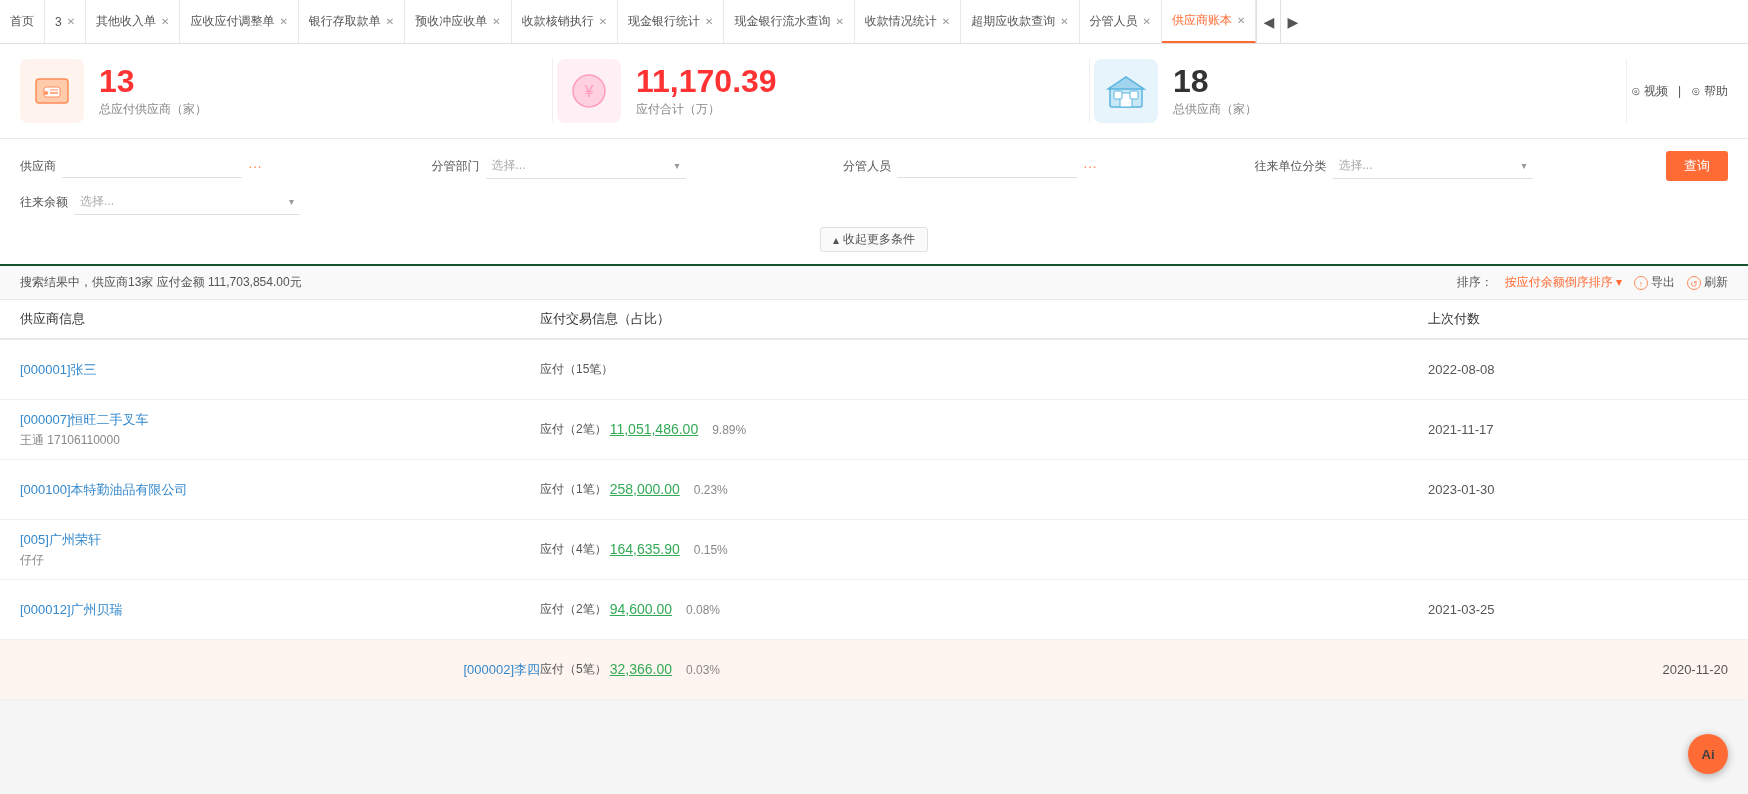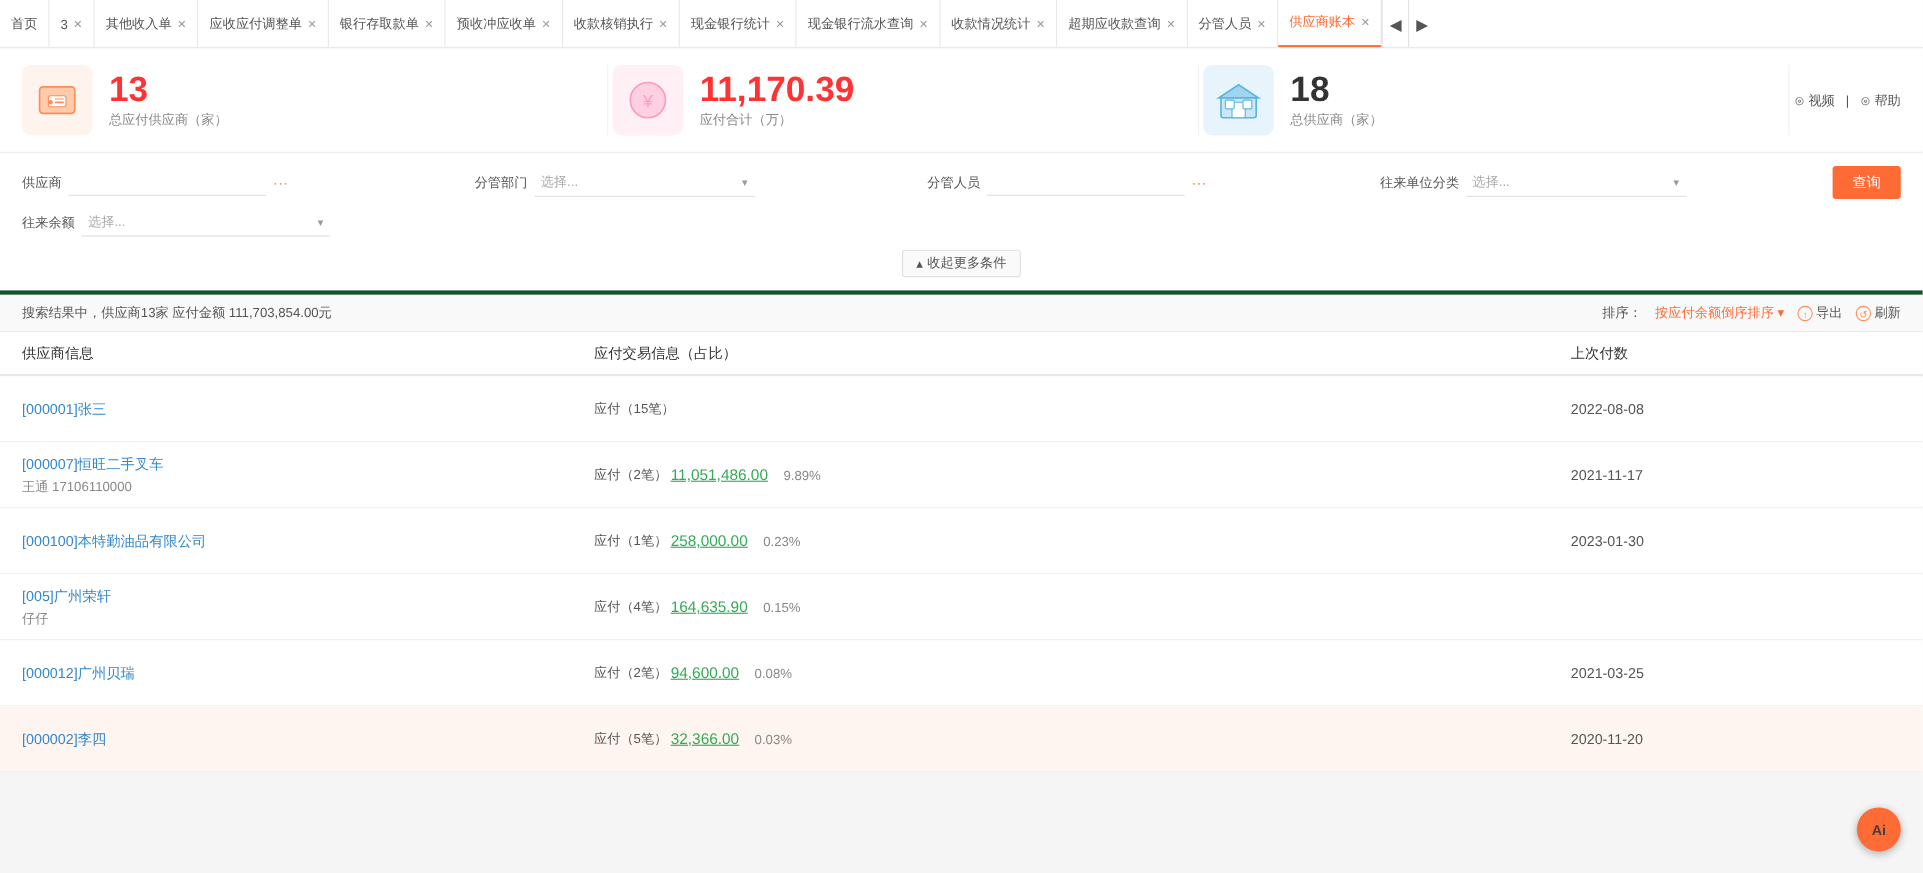--- a/index.html
+++ b/index.html
@@ -38,21 +38,21 @@
     .stat-value { font-size: 32px; font-weight: bold; color: #ff3333; line-height: 1; }
     .stat-label { font-size: 12px; color: #888; margin-top: 4px; }
     .top-right-links {
       margin-left: auto; display: flex; align-items: center; gap: 10px; font-size: 12px; color: #555; flex-shrink: 0;
     }
     .top-right-links span { cursor: pointer; color: #555; }
     .divider-v { color: #ccc; }
 
     
     .filter-area {
-      background: #fff; padding: 12px 20px 8px; border-bottom: 4px solid #14532d;
+      background: #fff; padding: 12px 20px 8px; border-bottom: 2px solid #14532d;
     }
     .filter-row { display: flex; align-items: center; gap: 10px; margin-bottom: 8px; flex-wrap: wrap; }
     .filter-item {
       display: flex; align-items: center; gap: 6px; flex: 1; min-width: 200px;
     }
     .filter-label { font-size: 12px; color: #555; white-space: nowrap; flex-shrink: 0; }
     .filter-input {
       flex: 1; border: none; border-bottom: 1px solid #e0e0e0; padding: 4px 6px;
       font-size: 12px; color: #555; outline: none; background: transparent; min-width: 0;
     }
@@ -96,21 +96,21 @@
     .table-header {
       display: grid; grid-template-columns: 520px 1fr 300px;
       padding: 10px 20px; border-bottom: 2px solid #e8e8e8;
       font-size: 13px; color: #333; font-weight: 500;
     }
     .table-row {
       display: grid; grid-template-columns: 520px 1fr 300px;
       padding: 10px 20px; border-bottom: 1px solid #f0f0f0;
       align-items: center; min-height: 60px;
     }
-    .table-row.highlighted { background: #fff5f0; }
+    .table-row.highlighted { background: #fff5f0; text-align: right; }
     .supplier-name a { color: #3388cc; text-decoration: none; font-size: 13px; }
     .supplier-contact { font-size: 12px; color: #888; margin-top: 3px; }
     .transaction-info { display: flex; flex-direction: row; gap: 3px; }
     .transaction-label { font-size: 12px; color: #555; }
     .transaction-amount { font-size: 14px; color: #33aa55; font-weight: 500; text-decoration: underline; cursor: pointer; }
     .transaction-percent { font-size: 12px; color: #888; margin-left: 10px; }
     .transaction-row { display: flex; align-items: baseline; gap: 4px; }
     .last-pay { font-size: 13px; color: #555; }
 
     

